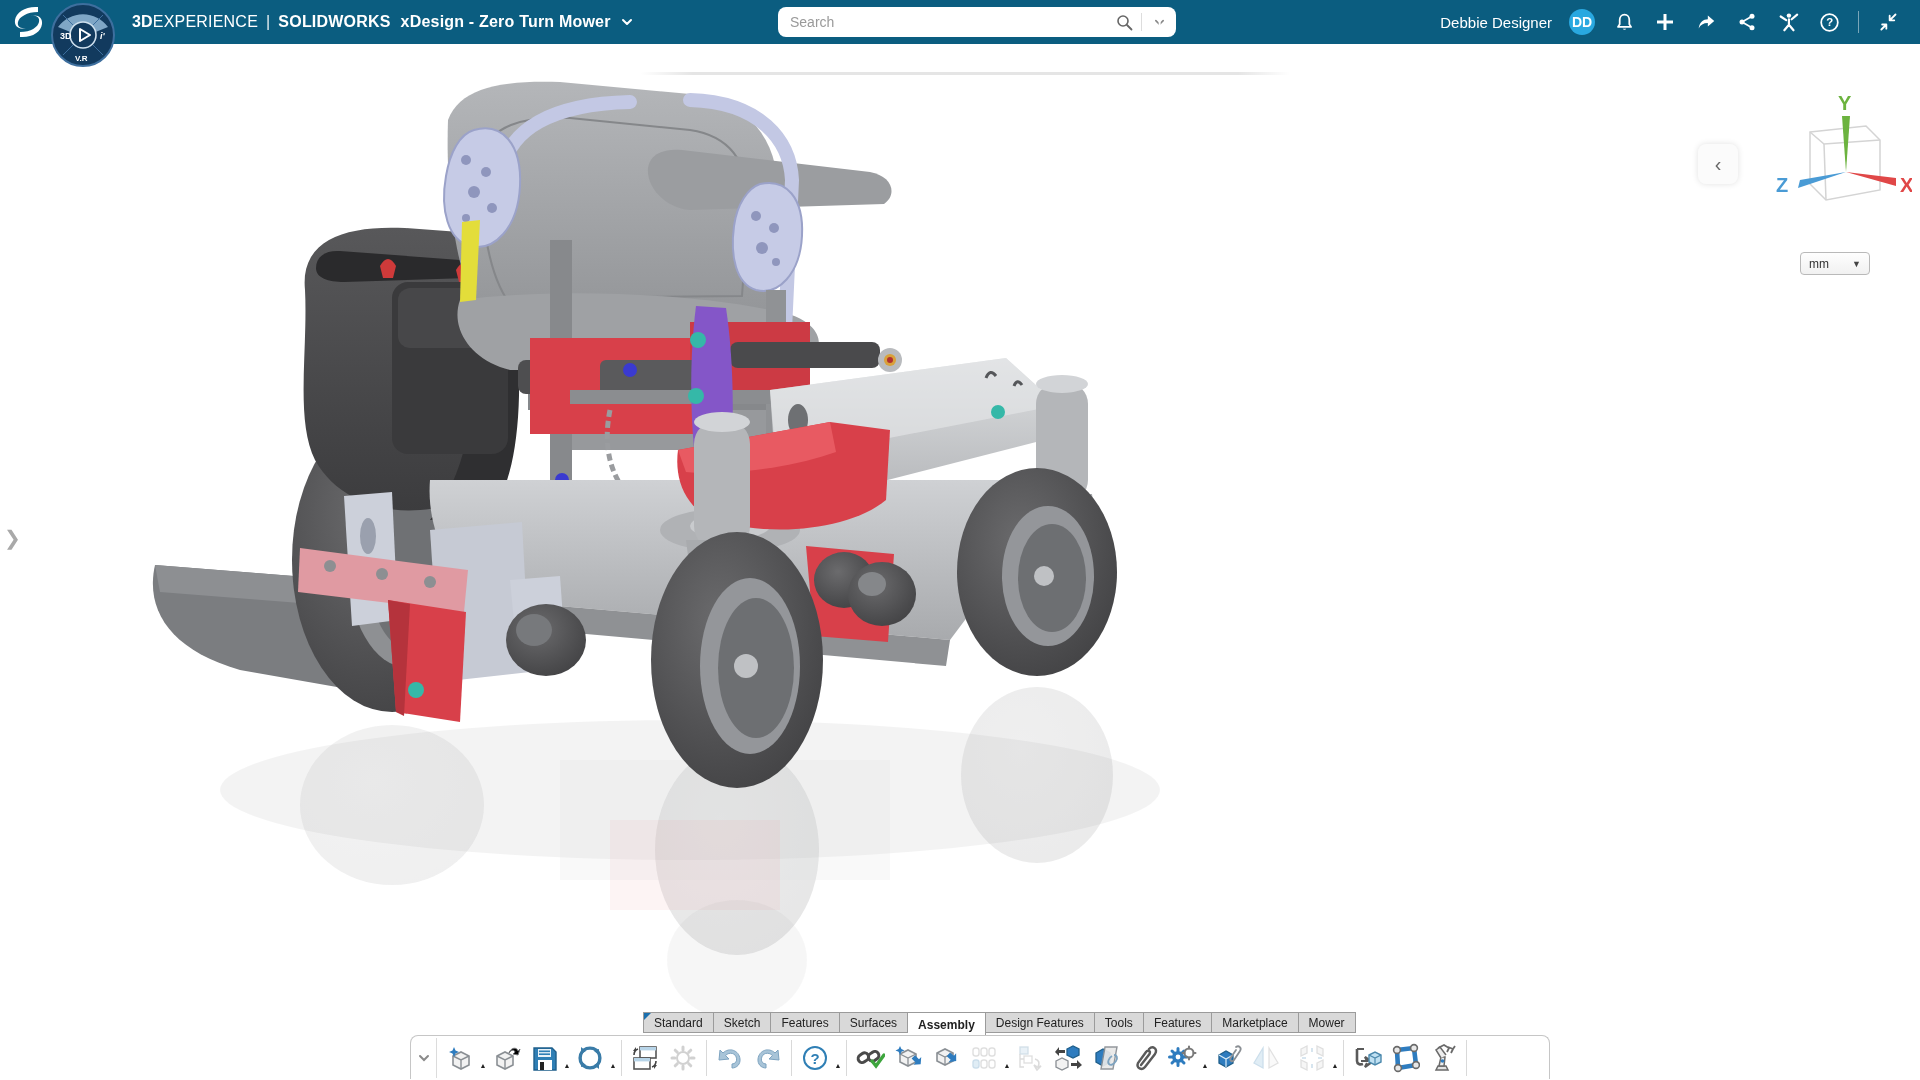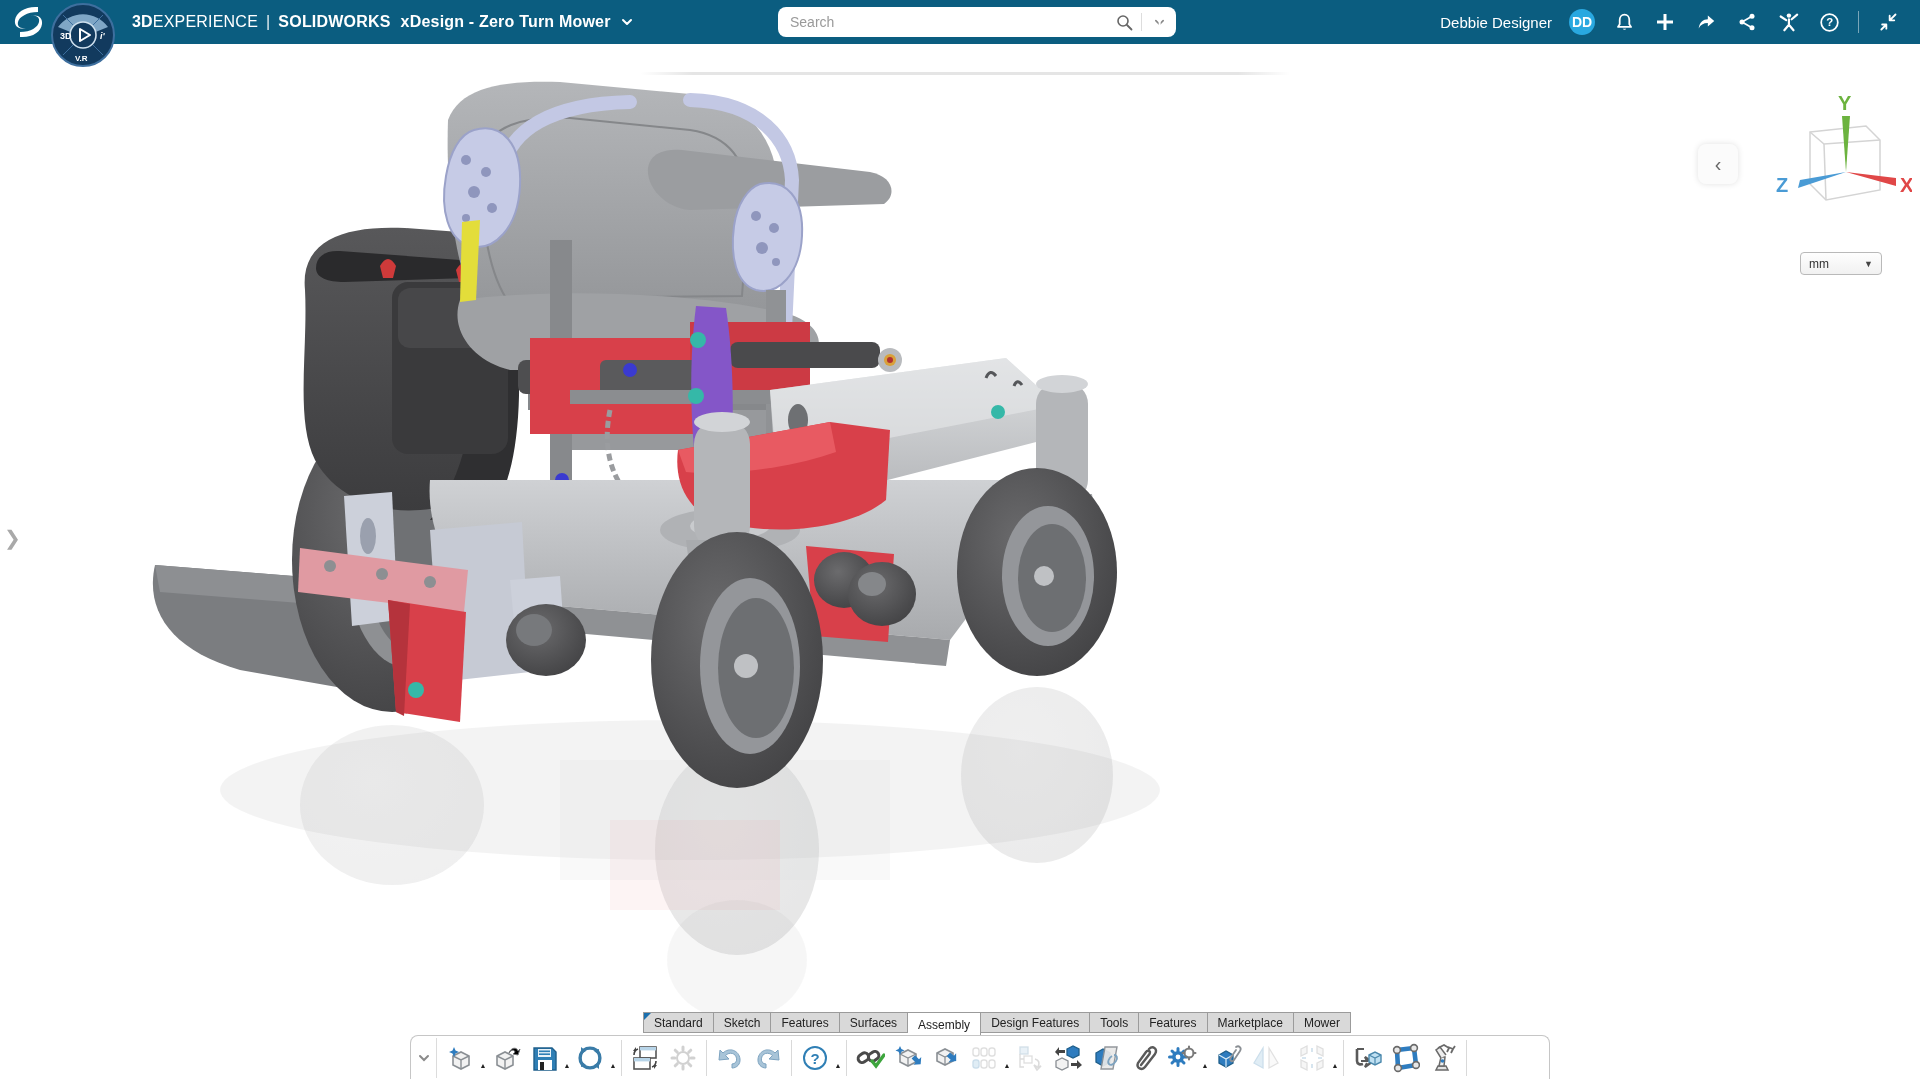--- a/index.html
+++ b/index.html
@@ -41,33 +41,33 @@
   #viewport { position:absolute; left:0; top:44px; width:1920px; height:1036px; background:#fff; }
   #top-shadow-line { position:absolute; left:640px; top:28px; width:650px; height:3px;
      background:linear-gradient(90deg, rgba(0,0,0,0) 0%, rgba(0,0,0,.10) 8%, rgba(0,0,0,.10) 92%, rgba(0,0,0,0) 100%); border-radius:2px; }
   #left-expand { position:absolute; left:4px; top:482px; color:#a9a9a9; font-size:20px; cursor:pointer; }
 
   #back-btn { position:absolute; left:1698px; top:100px; width:40px; height:40px;
               background:#fbfbfb; border-radius:8px; box-shadow:0 0 6px rgba(0,0,0,.12);
               display:flex; align-items:center; justify-content:center; color:#666;
               font-size:20px; cursor:pointer; }
   #triad { position:absolute; left:1762px; top:50px; }
-  #units-box { position:absolute; left:1800px; top:208px; width:82px; height:23px;
+  #units-box { position:absolute; left:1800px; top:208px; width:70px; height:23px;
                background:linear-gradient(#fefefe,#f1f1f1); border:1px solid #b9b9b9;
                border-radius:4px; display:flex; align-items:center; justify-content:space-between;
                padding:0 8px; font-size:12px; color:#333; cursor:pointer; }
   #units-box .caret { font-size:9px; color:#444; }
 
   
   #tabbar { position:absolute; left:643px; top:968px; display:flex; z-index:30; }
   .tab { height:21px; padding:4px 10px; background:#d9d9d9; border:1px solid #9b9b9b;
          border-left:none; font-size:12px; color:#222; display:flex; align-items:center;
          cursor:pointer; position:relative; white-space:nowrap; }
   .tab:first-child { border-left:1px solid #9b9b9b; }
-  .tab.active { background:#fff; height:25px; border-bottom:none; z-index:31; }
+  .tab.active { background:#fff; height:25px; border-bottom:none; z-index:31;font-weight:bold; }
   #std-corner { position:absolute; left:0; top:0; width:0; height:0;
                 border-top:7px solid #1a6fae; border-right:7px solid transparent; }
 
   
   #actionbar { position:absolute; left:410px; top:991px; width:1140px; height:44px;
                background:#fff; border:1px solid #c6c6c6; border-bottom:none;
                border-radius:8px 8px 0 0; display:flex; align-items:center; z-index:32; }
   #ab-collapse { width:26px; height:40px; display:flex; align-items:center;
                  justify-content:center; color:#8a8a8a; cursor:pointer; border-right:1px solid #dcdcdc; }
   .ab-group { display:flex; align-items:center; height:40px; padding:0 4px; }

